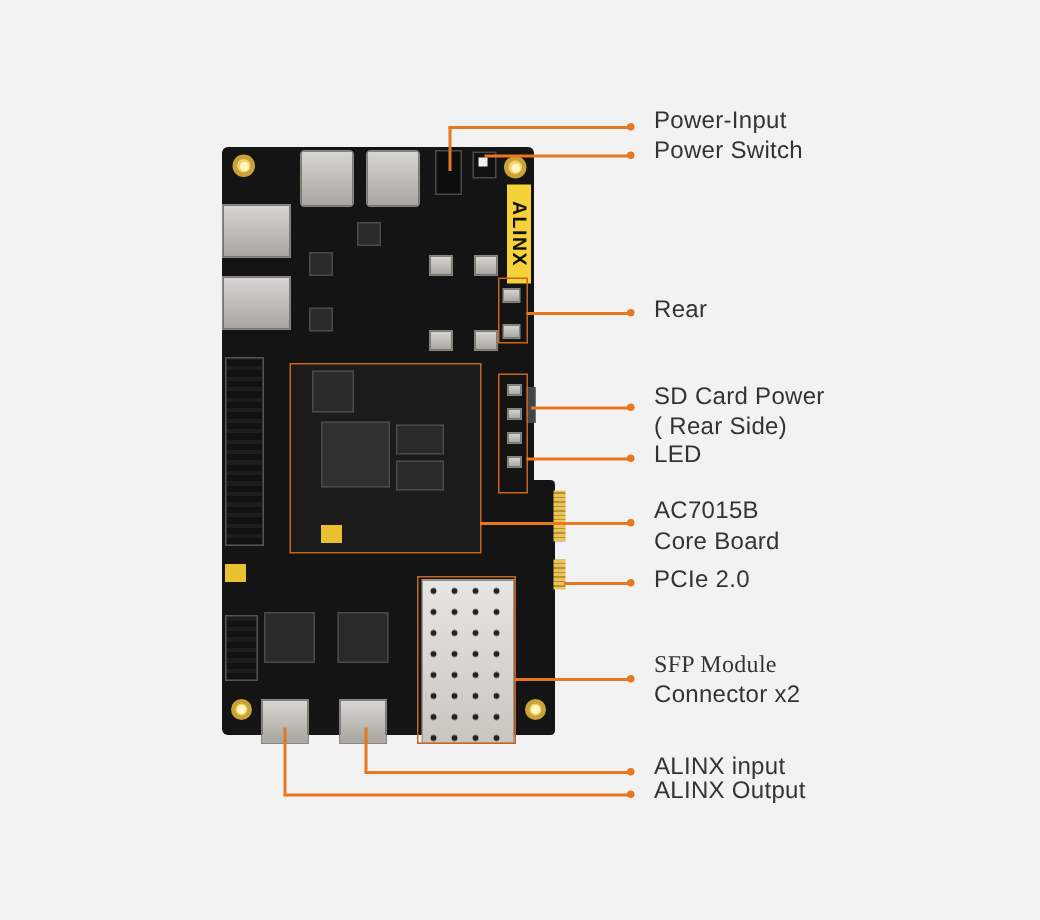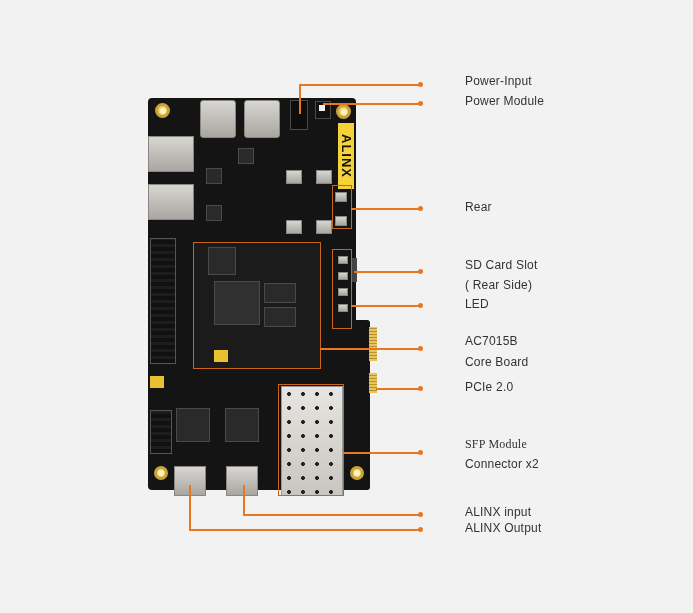--- a/index.html
+++ b/index.html
@@ -1,19 +1,19 @@
 <!DOCTYPE html>
 <html><head>
 <meta charset="utf-8">
 <style>
   html,body{margin:0;padding:0;}
   body{width:693px;height:613px;background:#f2f2f2;position:relative;overflow:hidden;font-family:"Liberation Sans",sans-serif;}
   .abs{position:absolute;}
   .board{position:absolute;background:#141414;border-radius:4px;}
-  .label{position:absolute;left:436px;font-size:12px;color:#333333;line-height:20px;letter-spacing:0.2px;white-space:nowrap;margin-left:29px;}
+  .label{position:absolute;left:436px;font-size:16px;color:#333333;line-height:20px;letter-spacing:0.2px;white-space:nowrap;}
   .hline{position:absolute;height:1.5px;background:#e87722;}
   .vline{position:absolute;width:1.5px;background:#e87722;}
   .dot{position:absolute;width:5px;height:5px;border-radius:50%;background:#e87722;}
   .hl-box{position:absolute;border:1.5px solid #c8651c;box-sizing:border-box;}
   .chip{position:absolute;background:#2a2a2a;border:1px solid #4a4a4a;}
   .metal{position:absolute;background:linear-gradient(180deg,#d8d6d2,#a9a6a1);border:1px solid #8a8782;}
   .gold{position:absolute;background:repeating-linear-gradient(0deg,#e8c45a 0 2px,#b8922e 2px 3px);}
   .hole{position:absolute;border-radius:50%;background:#f0d36a;border:3px solid #c9a23a;box-sizing:border-box;}
   .hole::after{content:"";position:absolute;left:50%;top:50%;width:6px;height:6px;margin:-3px 0 0 -3px;border-radius:50%;background:#fff5c0;}
   .alinx{position:absolute;background:#f6d23a;color:#111;font-weight:bold;font-size:13px;writing-mode:vertical-rl;text-align:center;letter-spacing:1px;}
@@ -123,23 +123,23 @@
   <div class="hline" style="left:243px;top:514px;width:177px;"></div>
   <div class="dot" style="left:418px;top:512px;"></div>
 
   <div class="vline" style="left:189px;top:485px;height:45px;"></div>
   <div class="hline" style="left:189px;top:529px;width:231px;"></div>
   <div class="dot" style="left:418px;top:527px;"></div>
 </div>
 
 <div>
   <div class="label" style="top:71px;">Power-Input</div>
-  <div class="label" style="top:91px;">Power Module</div>
+  <div class="label" style="top:91px;">Power Switch</div>
   <div class="label" style="top:197px;">Rear</div>
-  <div class="label" style="top:255px;">SD Card Slot</div>
+  <div class="label" style="top:255px;">SD Card Power</div>
   <div class="label" style="top:275px;">( Rear Side)</div>
   <div class="label" style="top:294px;">LED</div>
   <div class="label" style="top:331px;">AC7015B</div>
   <div class="label" style="top:352px;">Core Board</div>
   <div class="label" style="top:377px;text-align:center;">PCIe 2.0</div>
   <div class="label" style="top:434px;font-family:Liberation Serif, serif;">SFP Module</div>
   <div class="label" style="top:454px;">Connector x2</div>
   <div class="label" style="top:502px;">ALINX input</div>
   <div class="label" style="top:518px;">ALINX Output</div>
 </div>

